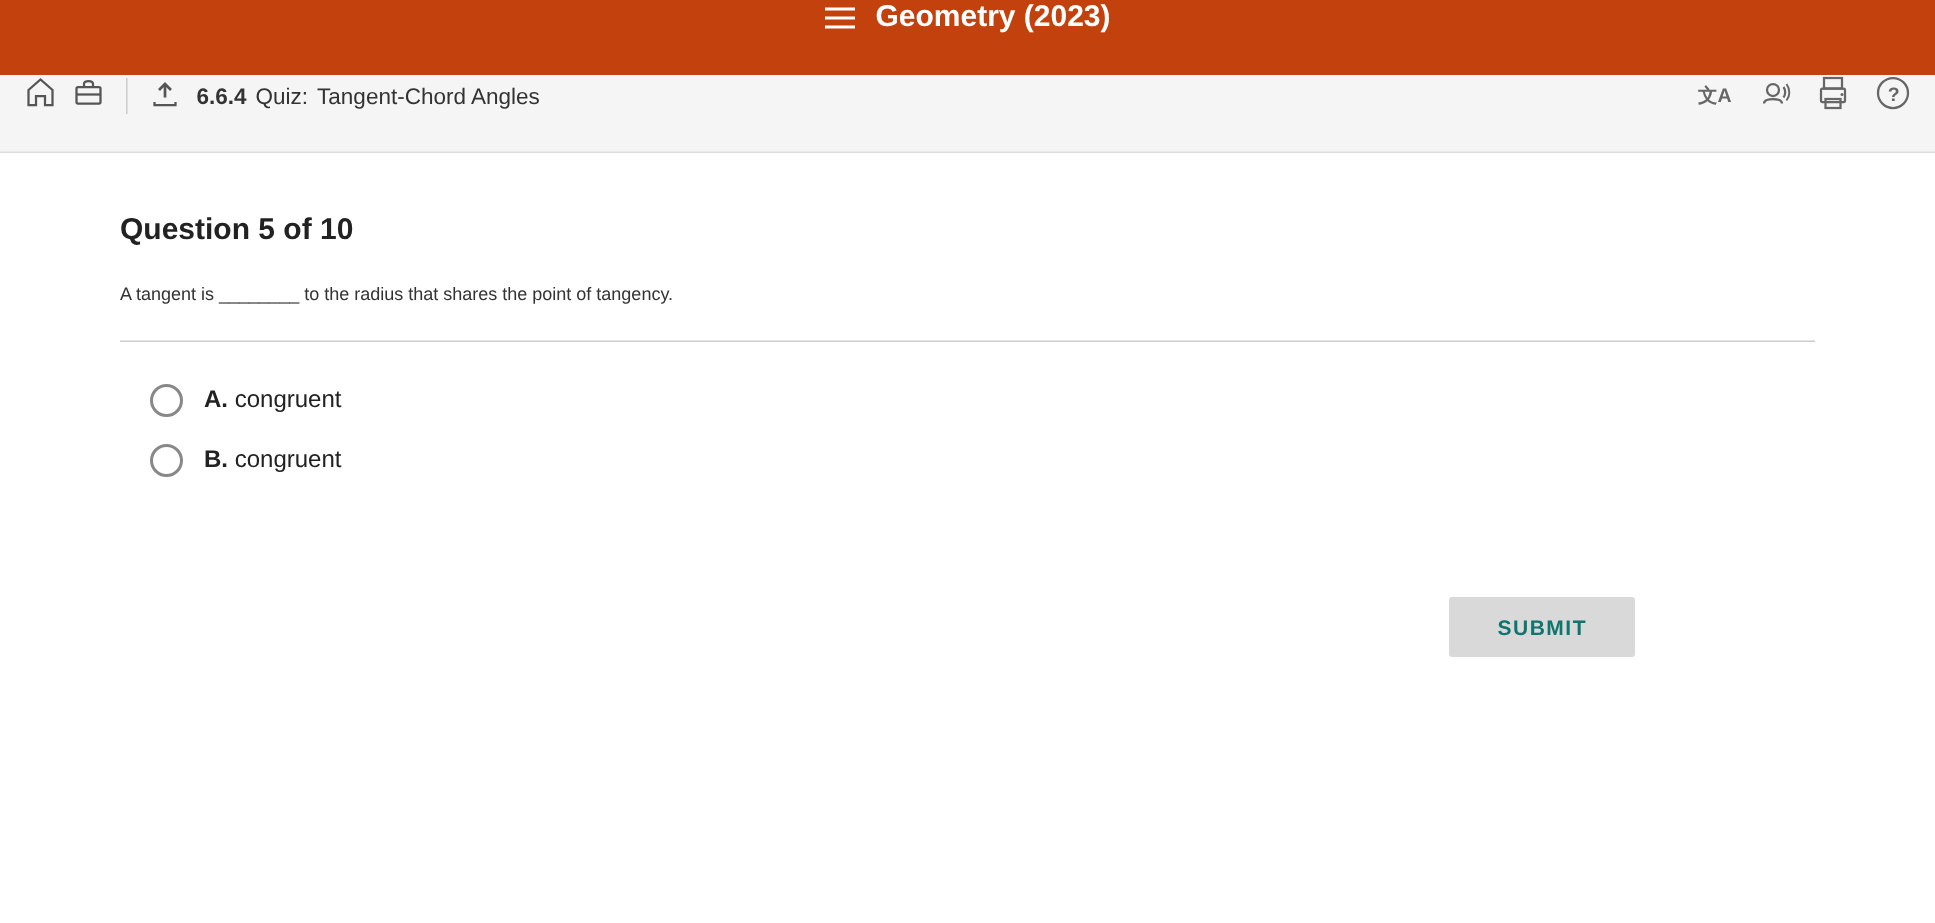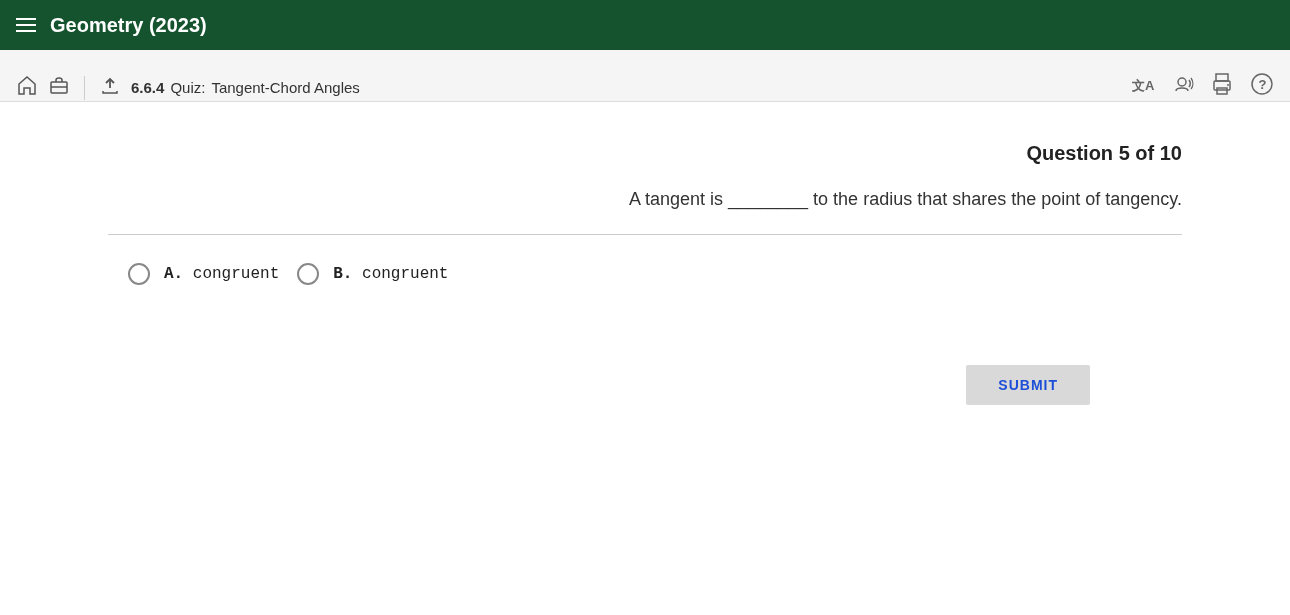--- a/index.html
+++ b/index.html
@@ -1,26 +1,27 @@
 <!DOCTYPE html>
 <html><head>
   <meta charset="utf-8">
   <style>
     * { margin: 0; padding: 0; box-sizing: border-box; }
     body { font-family: Arial, sans-serif; background: #fff; width: 1290px; height: 615px; overflow: hidden; }
 
     
     .top-bar {
-      background: #14532d;
+      background: #c2410c;
       color: #fff;
       height: 50px;
       display: flex;
       align-items: center;
       justify-content: space-between;
       padding: 0 16px;
+      flex-direction: column;
     }
     .top-bar-left {
       display: flex;
       align-items: center;
       gap: 14px;
     }
     .hamburger-icon {
       display: flex;
       flex-direction: column;
       gap: 4px;
@@ -54,21 +55,21 @@
       width: 36px;
       height: 36px;
     }
 
     
     .nav-bar {
       background: #f5f5f5;
       border-bottom: 1px solid #ddd;
       height: 52px;
       display: flex;
-      align-items: flex-end;
+      align-items: flex-start;
       padding: 0 16px;
       gap: 28px;
     }
     .nav-bar-left {
       display: flex;
       align-items: center;
       gap: 10px;
     }
     .nav-icon {
       color: #555;
@@ -99,48 +100,46 @@
       text-decoration: underline;
     }
     .nav-bar-right .tool-icon {
       color: #666;
       font-size: 20px;
       cursor: pointer;
     }
 
     
     .main-content {
-      padding: 40px 108px;
-      text-align: right;
+      padding: 40px 80px;
     }
     .question-heading {
       font-size: 20px;
       font-weight: bold;
       color: #222;
       margin-bottom: 24px;
     }
     .question-text {
-      font-size: 18px;
+      font-size: 12px;
       color: #333;
       margin-bottom: 24px;
     }
     .question-divider {
       border: none;
       border-top: 1px solid #ccc;
       margin-bottom: 28px;
     }
 
     
     .options-list {
       list-style: none;
       display: flex;
-      flex-direction: row;
+      flex-direction: column;
       gap: 18px;
       margin-left: 20px;
-      font-family: Liberation Mono, monospace;
     }
     .option-item {
       display: flex;
       align-items: center;
       gap: 14px;
       cursor: pointer;
     }
     .radio-circle {
       width: 22px;
       height: 22px;
@@ -159,21 +158,21 @@
     }
 
     
     .submit-area {
       display: flex;
       justify-content: flex-end;
       padding: 40px 200px 0 200px;
     }
     .submit-button {
       background: #d9d9d9;
-      color: #1d4ed8;
+      color: #0f766e;
       border: none;
       padding: 12px 32px;
       font-size: 14px;
       font-weight: bold;
       letter-spacing: 1px;
       cursor: pointer;
       border-radius: 2px;
     }
 
     

